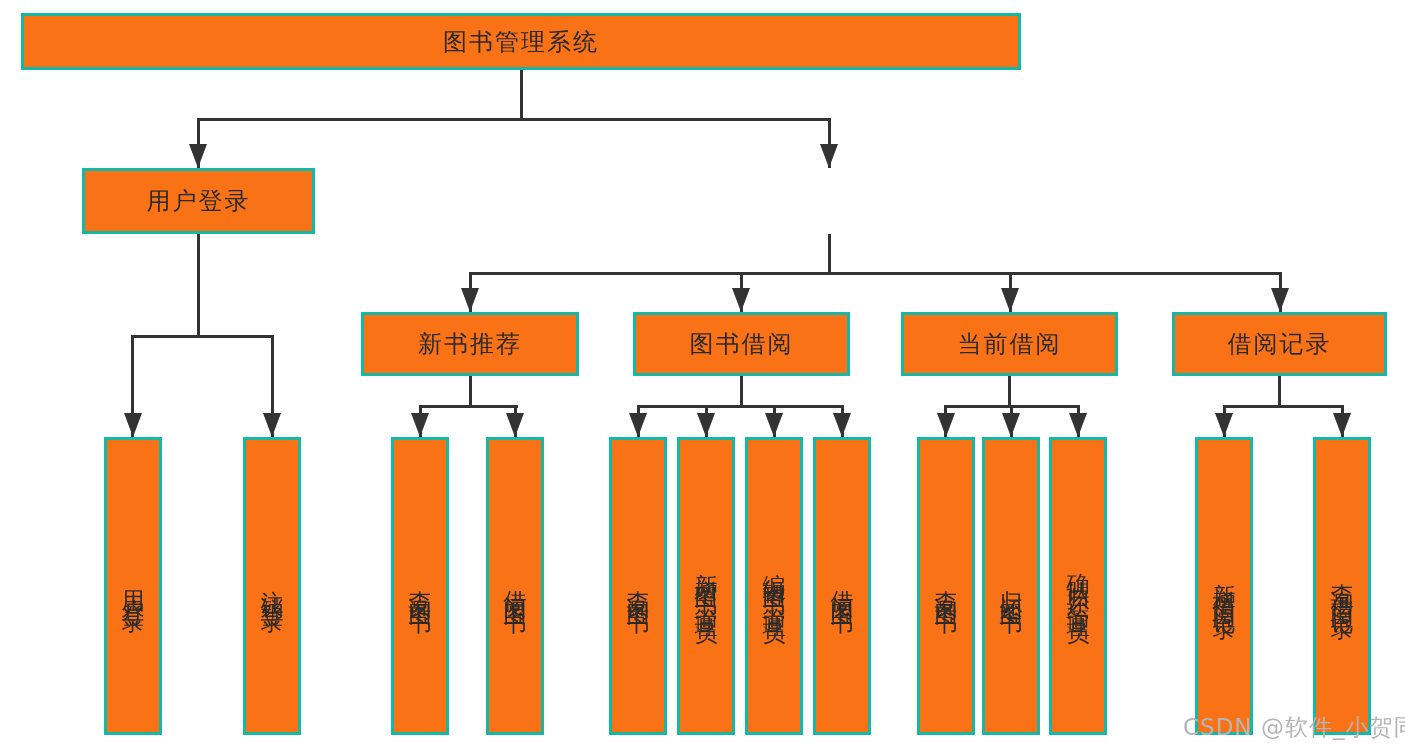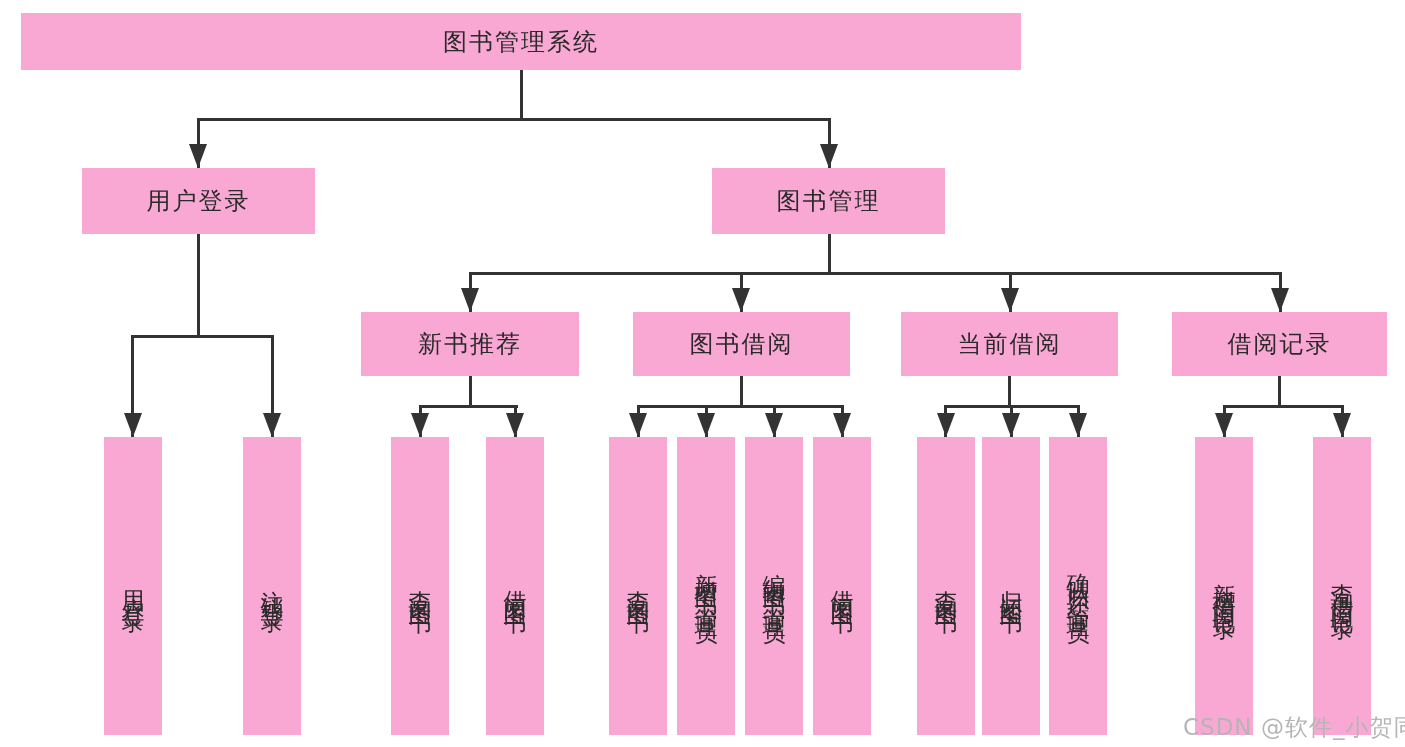--- a/index.html
+++ b/index.html
@@ -1,22 +1,22 @@
 <!DOCTYPE html>
 <html><head>
 <meta charset="utf-8">
 <style>
   html,body{margin:0;padding:0;background:#ffffff;}
   #canvas{
     position:relative;width:1405px;height:747px;background:#ffffff;
     font-family:"DejaVu Sans","Liberation Sans",sans-serif;overflow:hidden;
   }
   .node{
-    position:absolute;box-sizing:border-box;background:#f9a8d4;
-    border:3px solid #f9a8d4;color:#2a2a2a;
+    position:absolute;box-sizing:border-box;background:#f97316;
+    border:3px solid #14b8a6;color:#2a2a2a;
     display:flex;align-items:center;justify-content:center;
     font-size:24px;letter-spacing:2px;white-space:nowrap;
   }
   .leaf{font-size:23px;letter-spacing:0;}
   .vtext{
     writing-mode:vertical-rl;text-orientation:mixed;
     font-size:23px;letter-spacing:7px;line-height:1;white-space:nowrap;
   }
   .v{position:absolute;width:3px;background:#333333;}
   .h{position:absolute;height:3px;background:#333333;}
@@ -31,21 +31,20 @@
   }
 </style>
 </head>
 <body>
 
 <div id="canvas">
 
   <div class="node" style="left:21px;top:13px;width:1000px;height:57px">图书管理系统</div>
 
   <div class="node" style="left:82px;top:168px;width:233px;height:66px">用户登录</div>
-  <div class="node" style="left:712px;top:168px;width:233px;height:66px">图书管理</div>
 
   <div class="node" style="left:633px;top:312px;width:217px;height:64px">图书借阅</div>
   <div class="node" style="left:361px;top:312px;width:218px;height:64px">新书推荐</div>
   <div class="node" style="left:901px;top:312px;width:217px;height:64px">当前借阅</div>
   <div class="node" style="left:1172px;top:312px;width:215px;height:64px">借阅记录</div>
 
   <div class="node leaf" style="left:104px;top:437px;width:58px;height:298px">
     <span class="vtext">用户登录</span>
   </div>
   <div class="node leaf" style="left:243px;top:437px;width:58px;height:298px">

